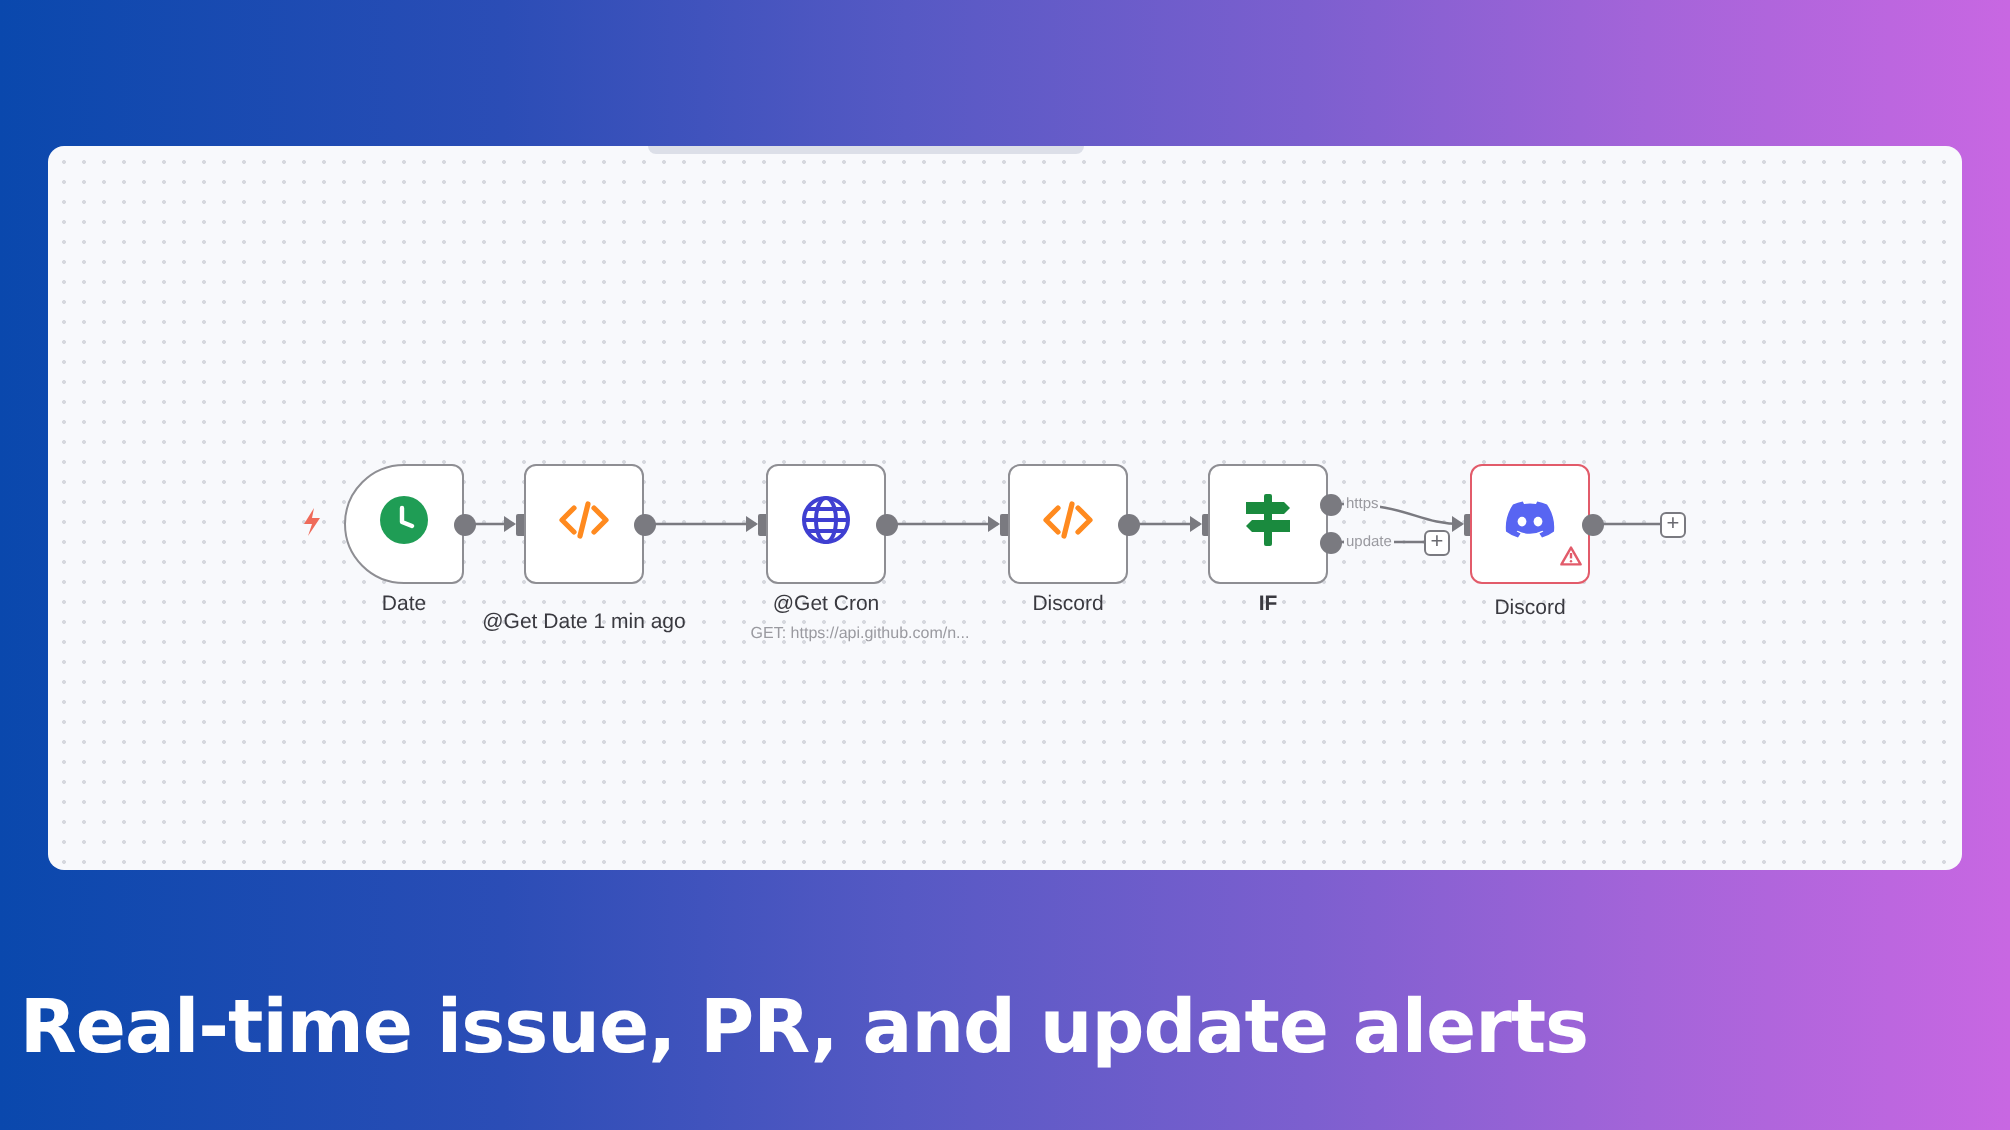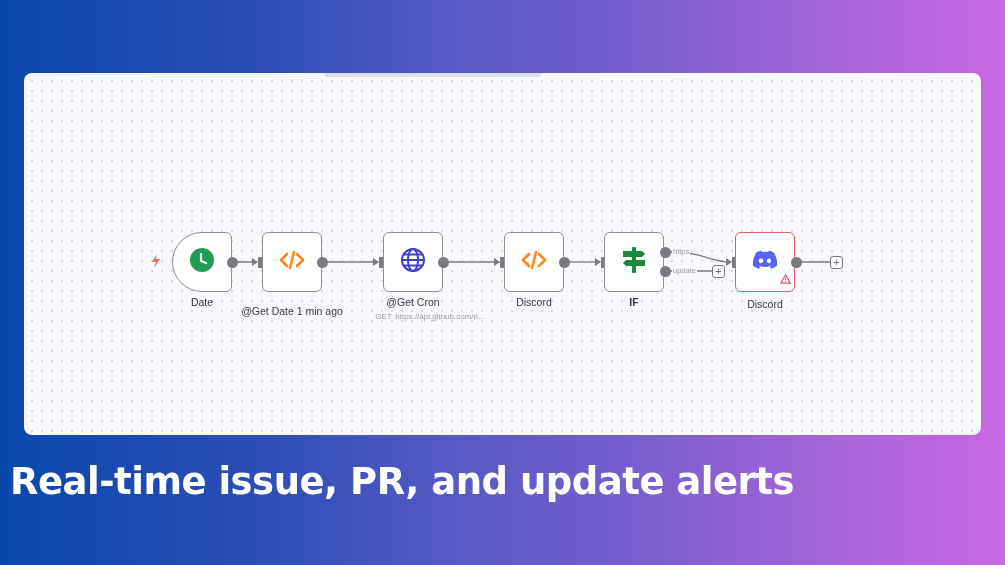--- a/index.html
+++ b/index.html
@@ -89,21 +89,21 @@
     color: #ef6b5a;
     font-size: 12px;
   }
   .warn {
     position: absolute;
     right: 3px; bottom: 3px;
   }
   .headline {
     position: absolute;
     left: 0; width: 804px;
-    top: 460px;
+    top: 492px;
     text-align: center;
     font-family: "DejaVu Sans", sans-serif;
     font-weight: bold;
     font-size: 37px;
     color: #ffffff;
     letter-spacing: -0.5px;
   }
 </style>
 </head>
 <body>

